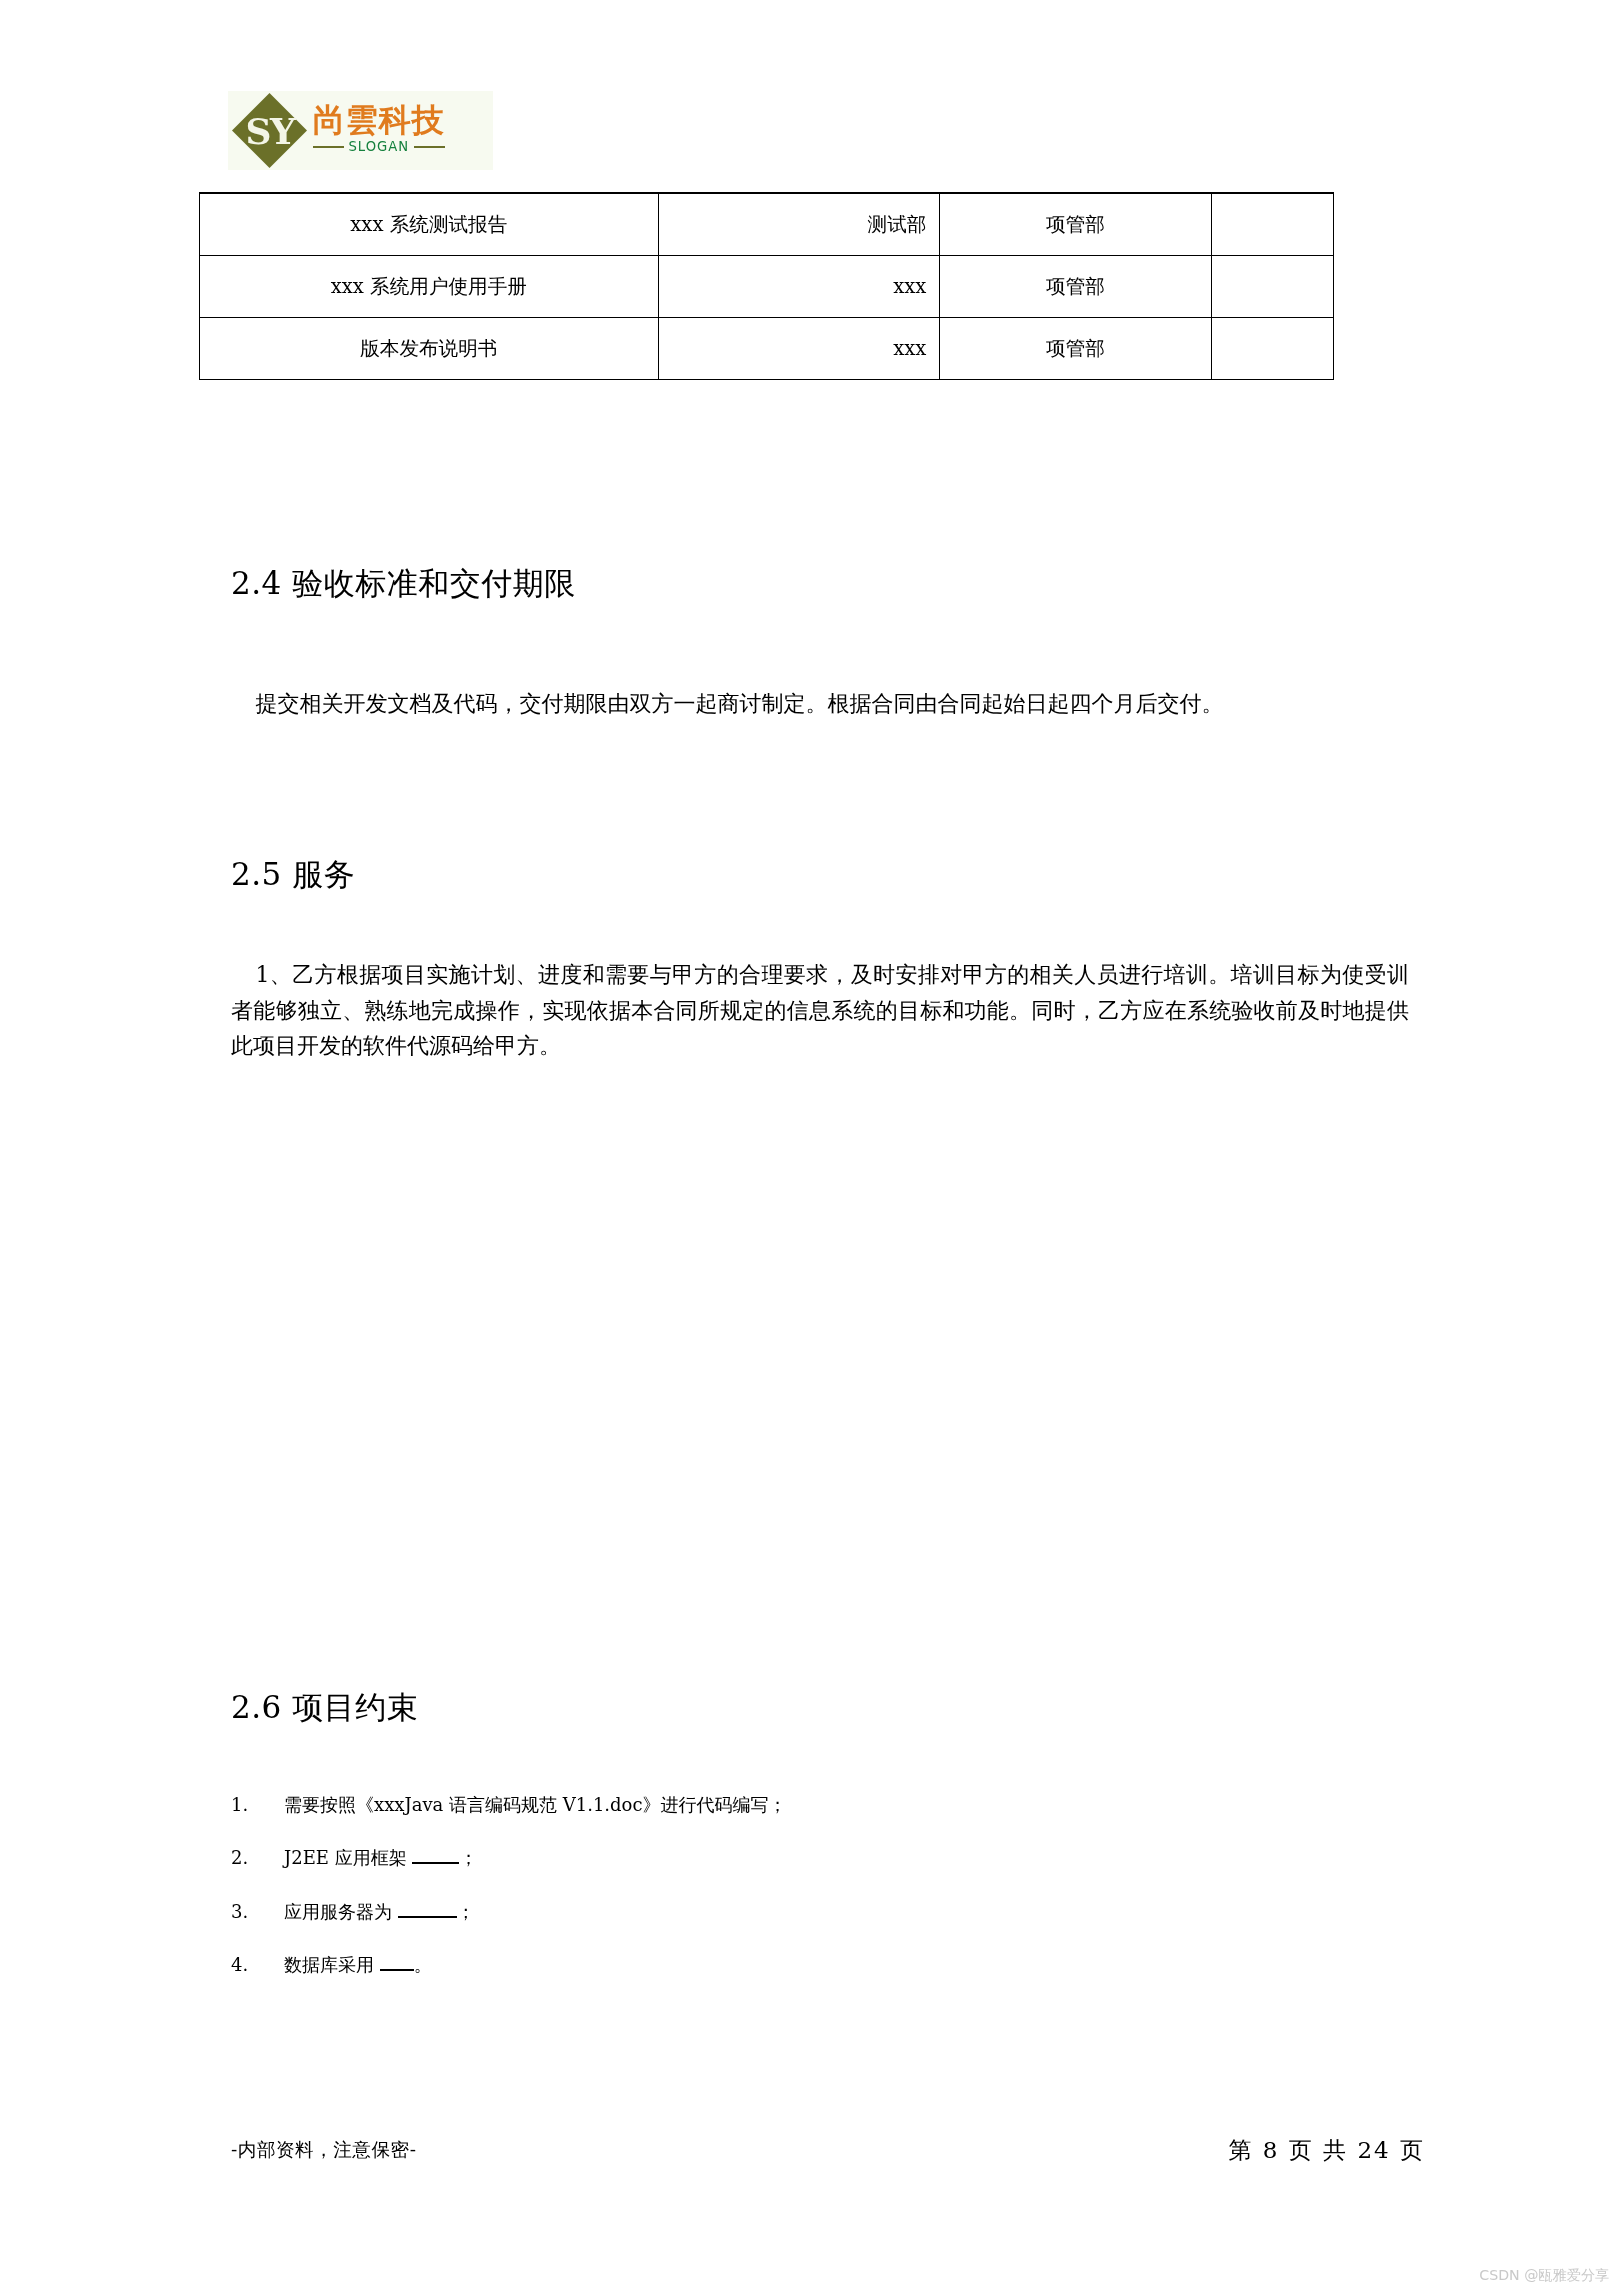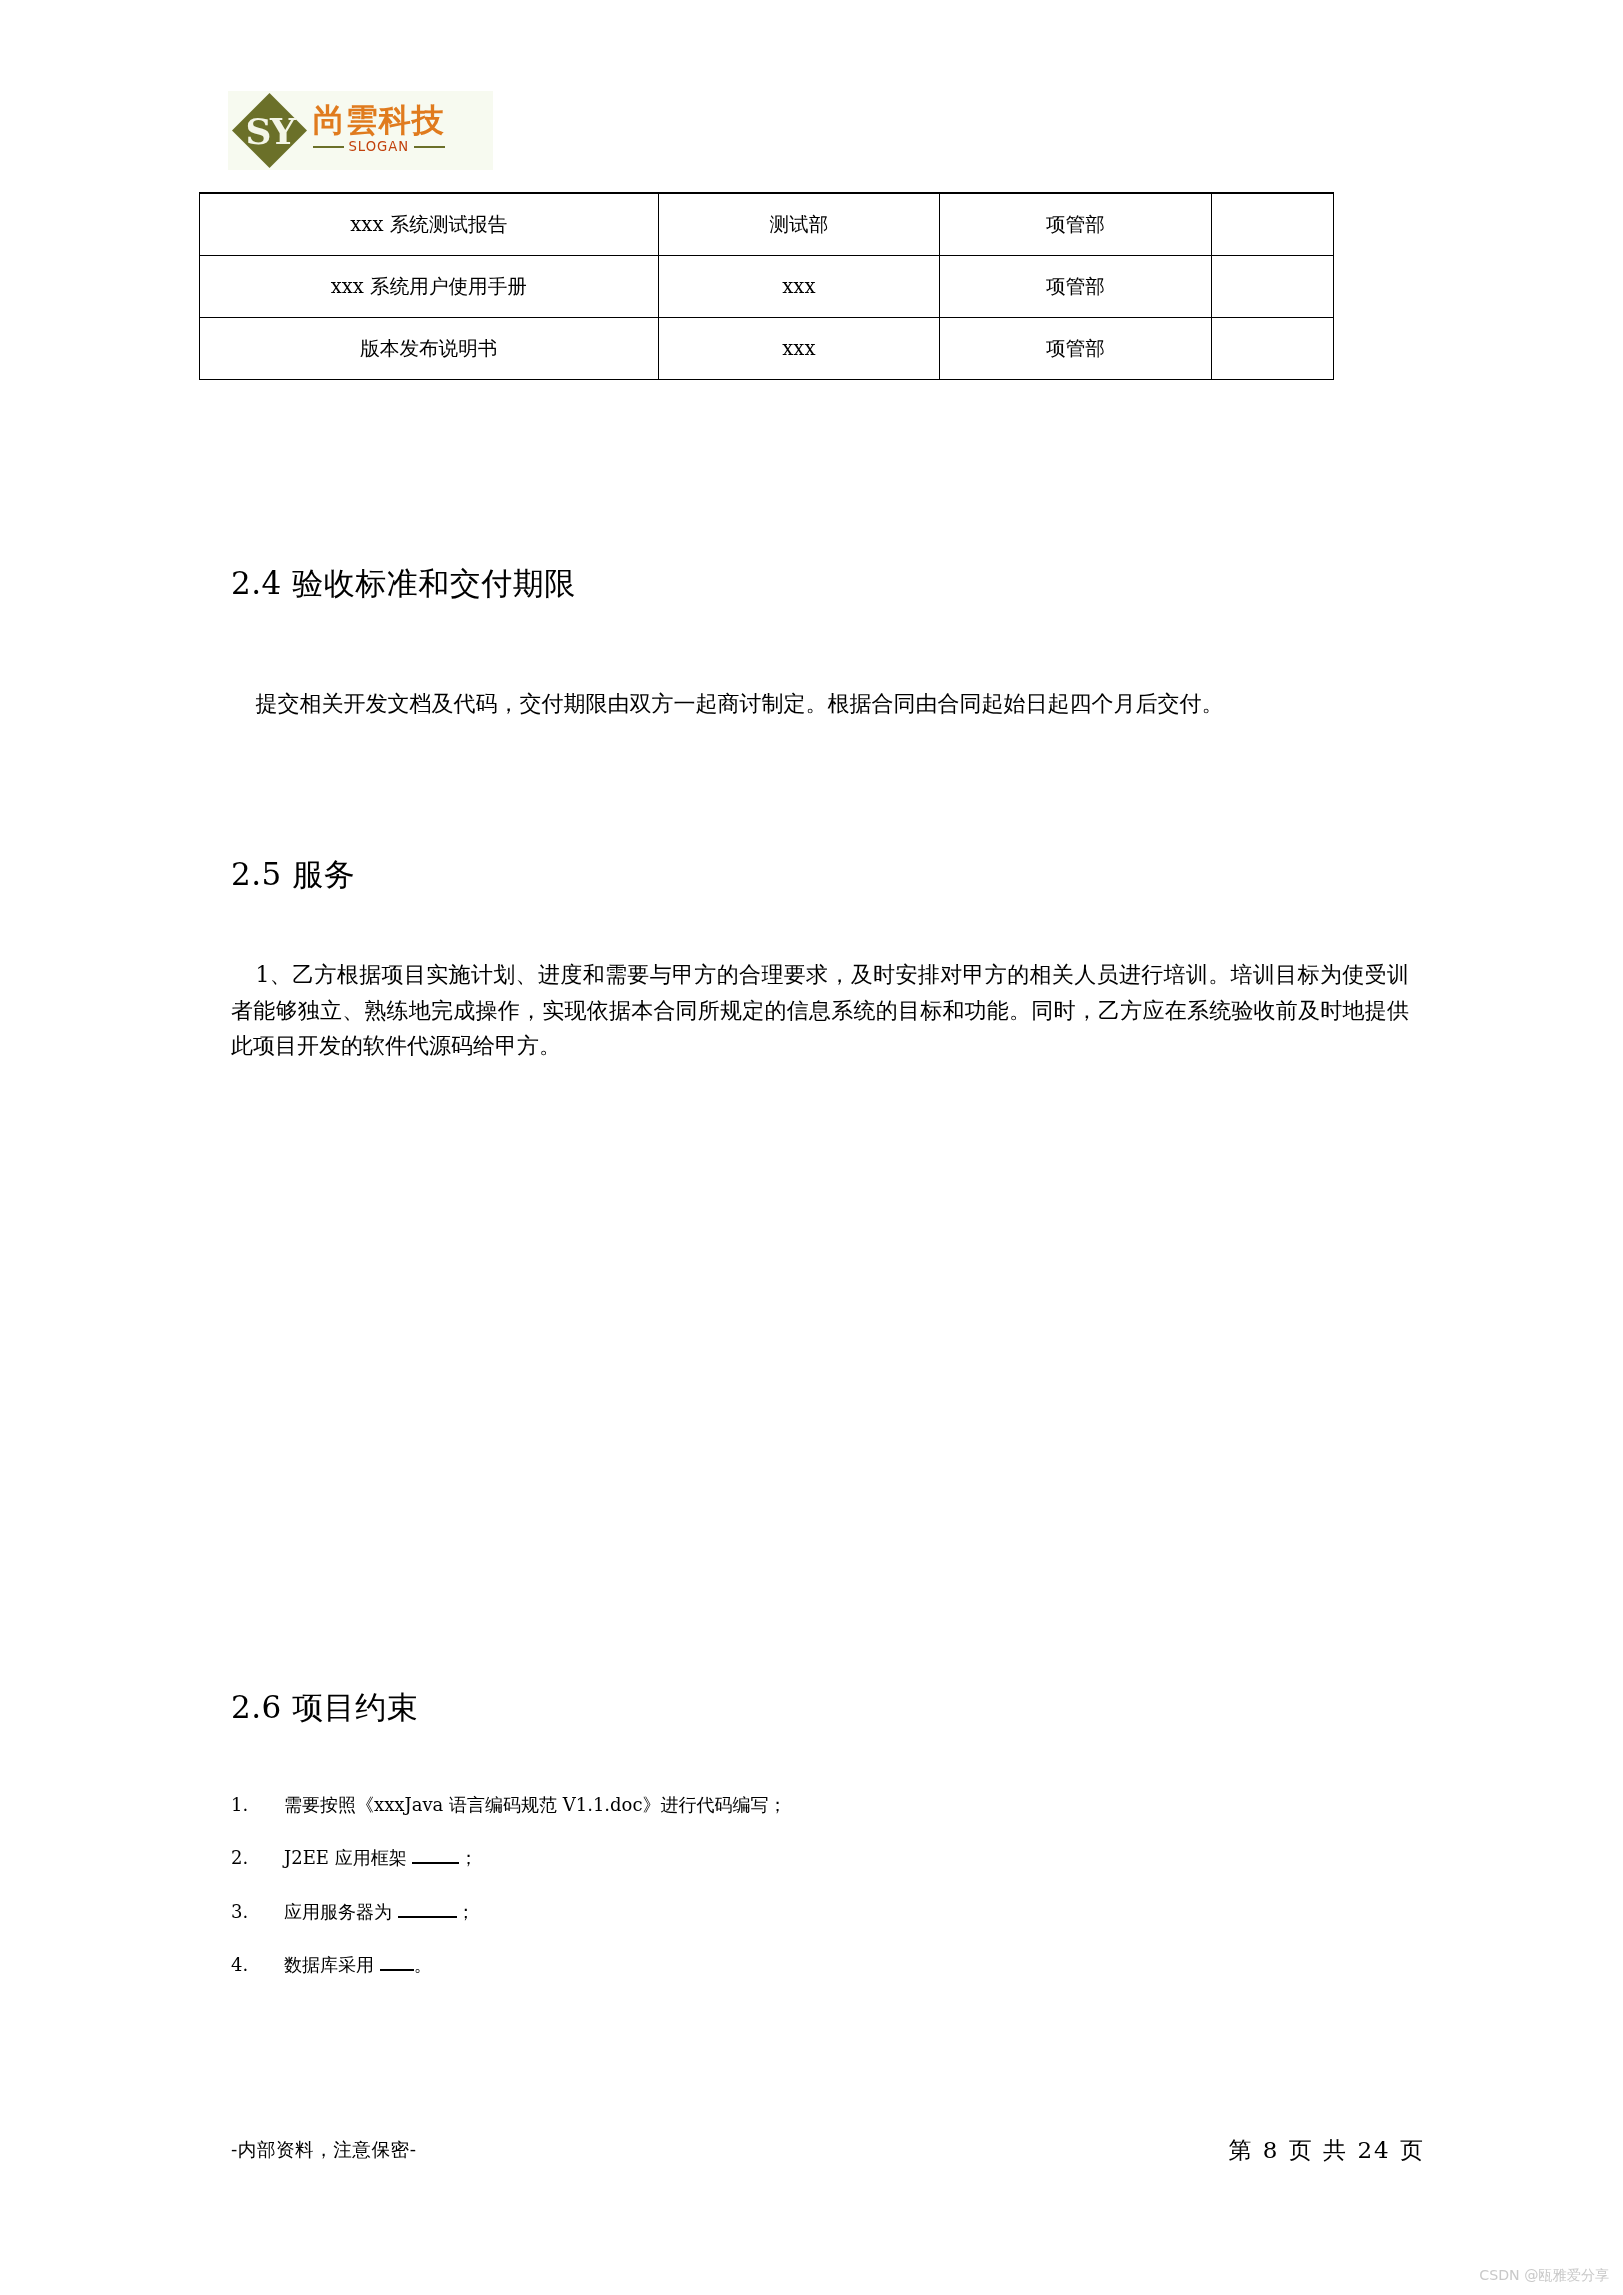--- a/index.html
+++ b/index.html
@@ -89,21 +89,21 @@
     align-items: center;
     margin-top: 2px;
     width: 100%;
   }
   .logo-rule {
     height: 1.5px;
     background: #6b7029;
     flex: 1 1 auto;
   }
   .logo-slogan {
-    color: #c2410c;
+    color: #15803d;
     font-family: "DejaVu Sans", "Liberation Sans", sans-serif;
     font-size: 13.2px;
     letter-spacing: 1px;
     padding: 0 4.9px;
     white-space: nowrap;
   }
 
   
   .doc-table {
     position: absolute;
@@ -116,21 +116,21 @@
   .doc-table td {
     border: 1px solid #000000;
     height: 61px;
     vertical-align: middle;
     padding: 0 12.8px;
     font-size: 19.6px;
     font-family: "DejaVu Serif", "Liberation Serif", serif;
   }
   .doc-table tr:first-child td { border-top: 2.9px solid #000000; }
   .col-doc   { width: 432px; text-align: center; }
-  .col-owner { width: 255px; text-align: center; }
+  .col-owner { width: 255px; text-align: right; }
   .col-dept  { width: 245px; text-align: center; }
   .col-blank { width: 96px; }
 
   
   .h2 {
     position: absolute;
     left: 231px;
     font-size: 31px;
     font-weight: 400;
     font-family: "DejaVu Serif", "Liberation Serif", serif;

